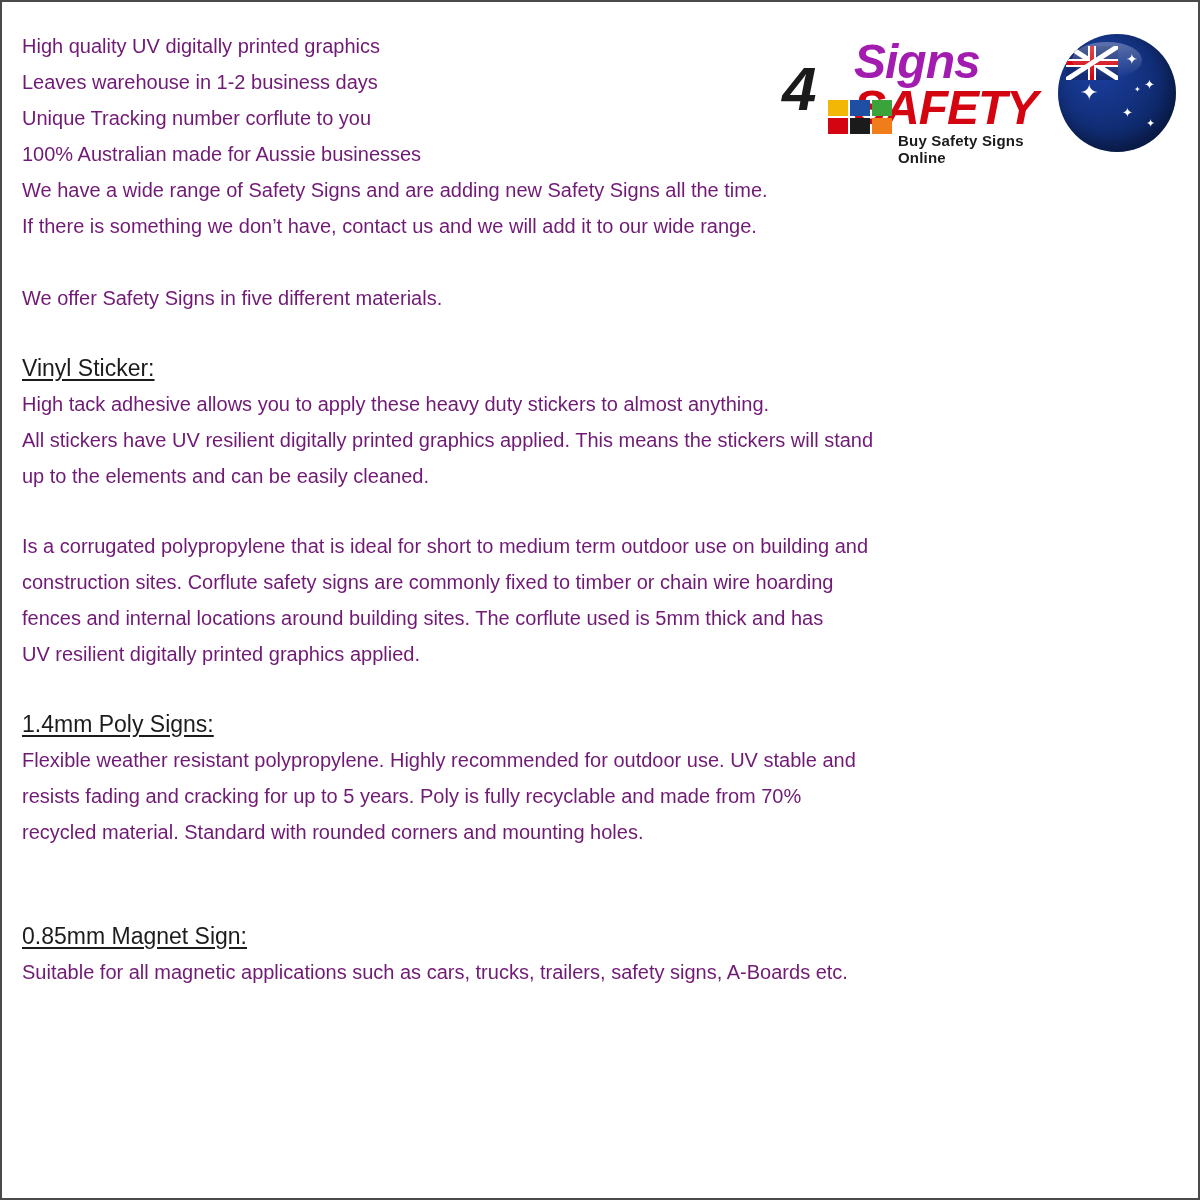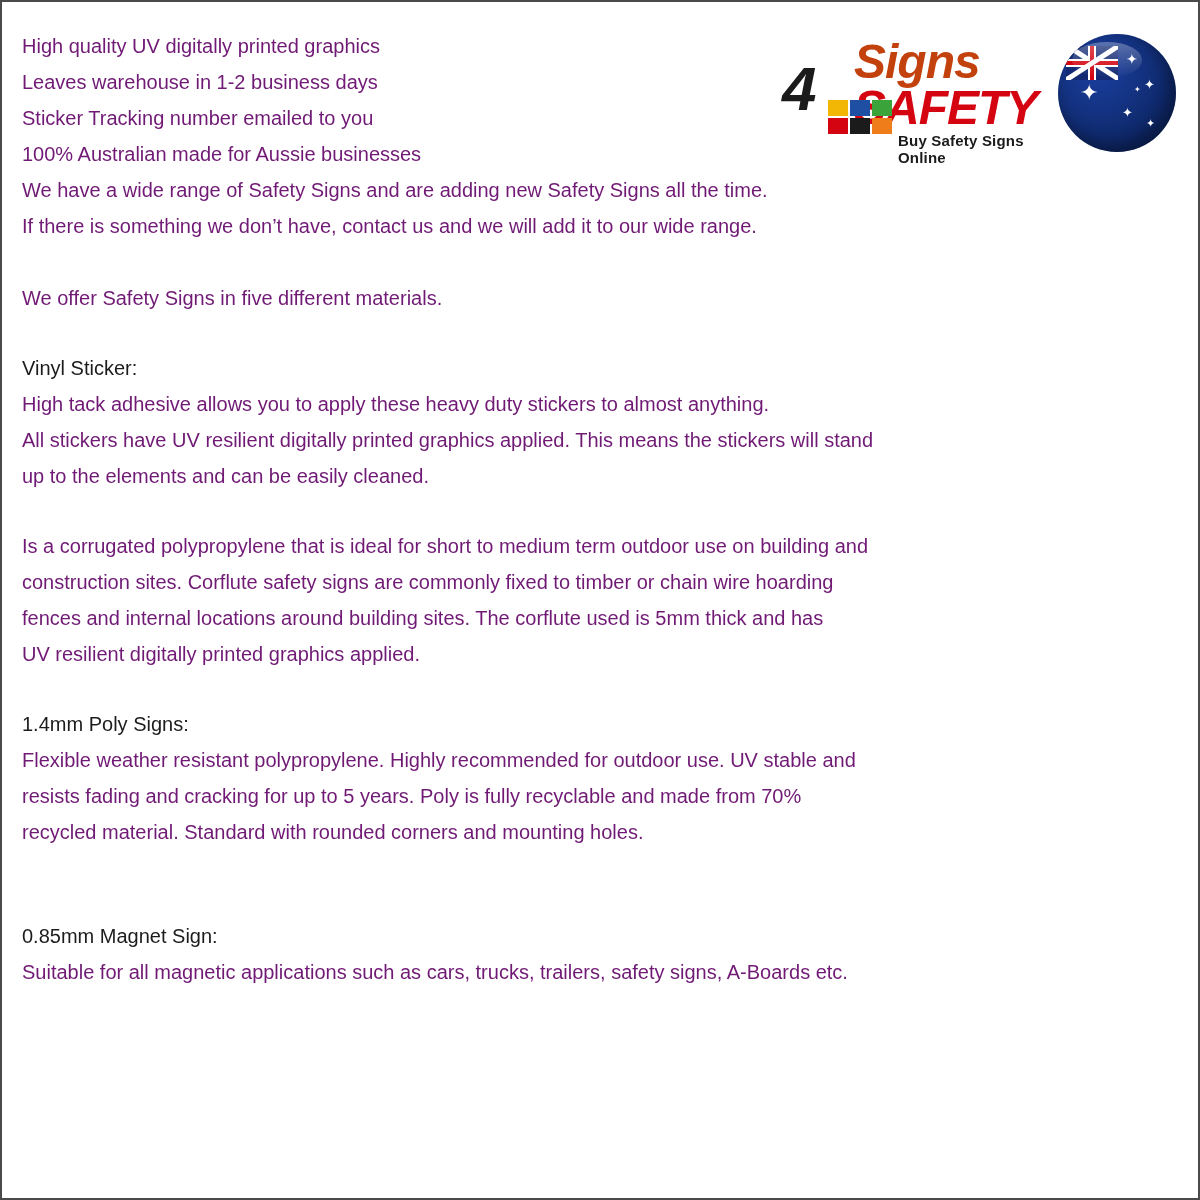--- a/index.html
+++ b/index.html
@@ -26,23 +26,24 @@
     top: 26px;
     right: 20px;
   }
   .line {
     font-size: 20px;
     line-height: 36px;
     color: #701a75;
     white-space: pre-wrap;
   }
   .heading {
-    font-size: 20px;
+    font-size: 23px;
     line-height: 36px;
     color: #1c1c1c;
+    text-decoration: underline;
     text-underline-offset: 3px;
     display: inline-block;
   }
   .block {
     margin-top: 0;
   }
   .spacer-lg { height: 36px; }
   .spacer-md { height: 34px; }
 
   
@@ -61,21 +62,21 @@
     height: 130px;
   }
   .logo-signs {
     position: absolute;
     left: 78px;
     top: 6px;
     font-size: 48px;
     font-weight: bold;
     font-style: italic;
     letter-spacing: -1px;
-    color: #c2410c;
+    color: #a21caf;
     font-family: "Liberation Sans", sans-serif;
   }
   .logo-safety {
     position: absolute;
     left: 78px;
     top: 52px;
     font-size: 48px;
     font-weight: bold;
     font-style: italic;
     letter-spacing: -1px;
@@ -221,21 +222,21 @@
       <span class="star s5">✦</span>
       <span class="star s6">✦</span>
       <span class="glare"></span>
     </div>
   </div>
 
   <div class="content">
 
     <div class="line">High quality UV digitally printed graphics</div>
     <div class="line">Leaves warehouse in 1-2 business days</div>
-    <div class="line">Sticker Tracking number emailed to you</div>
+    <div class="line">Unique Tracking number corflute to you</div>
     <div class="line">100% Australian made for Aussie businesses</div>
     <div class="line">We have a wide range of Safety Signs and are adding new Safety Signs all the time.</div>
     <div class="line">If there is something we don’t have, contact us and we will add it to our wide range.</div>
 
     <div class="spacer-lg"></div>
 
     <div class="line">We offer Safety Signs in five different materials.</div>
 
     <div class="spacer-md"></div>
 

